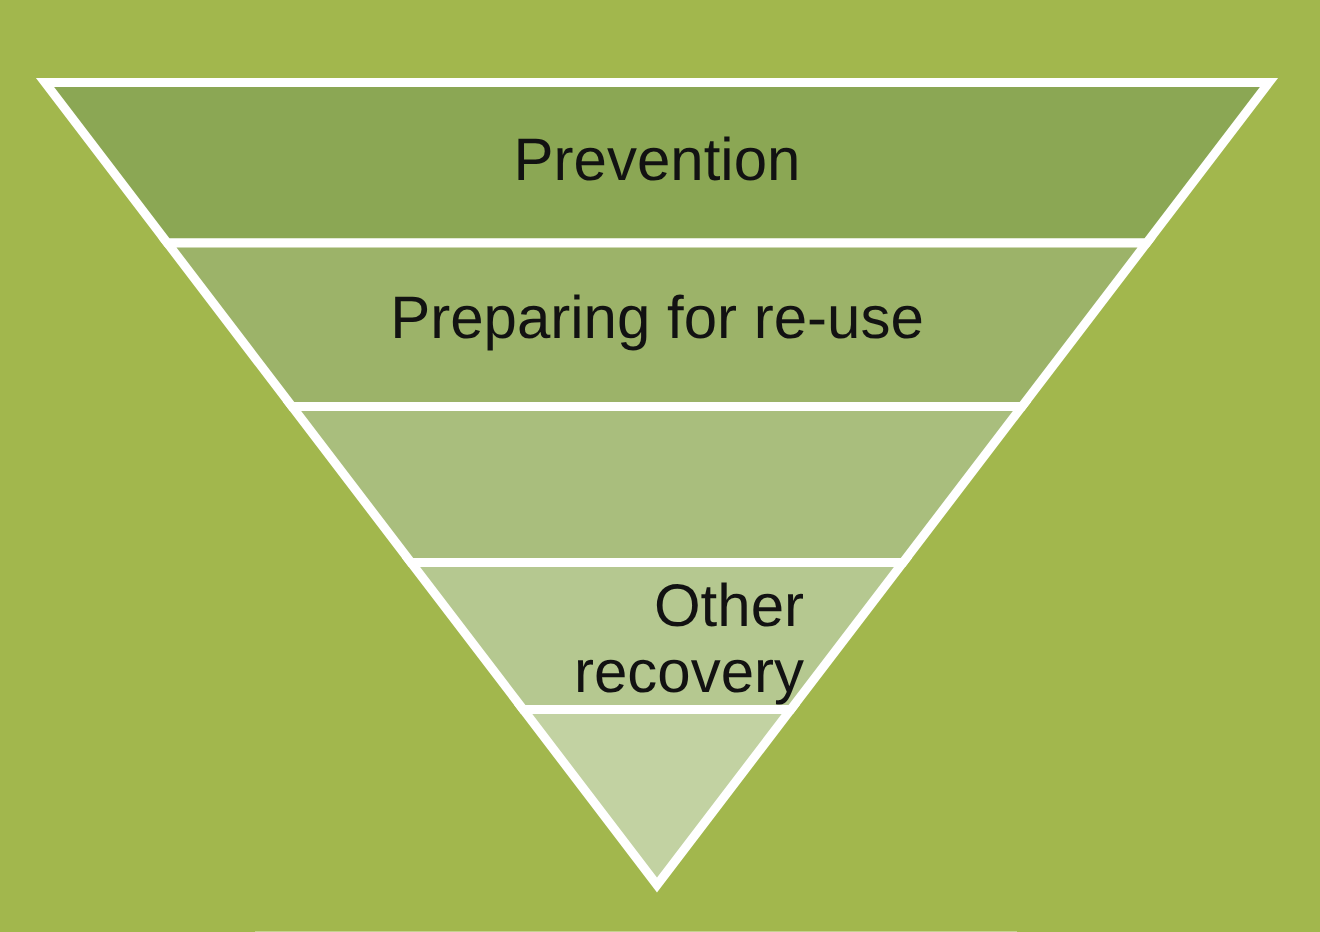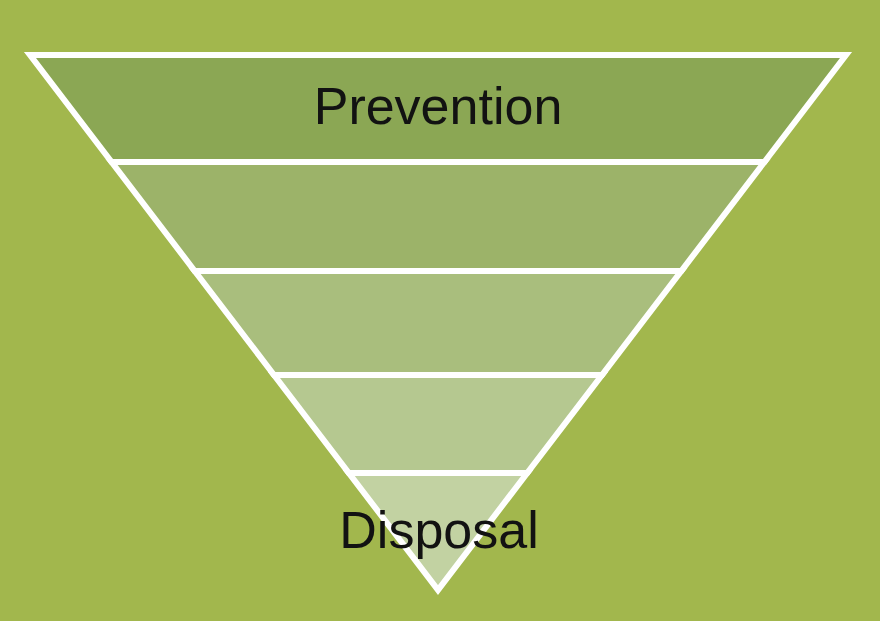--- a/index.html
+++ b/index.html
@@ -21,21 +21,21 @@
     display: block;
   }
   .level-shape {
     stroke-width: 6;
     stroke-linejoin: miter;
   }
   .label {
     position: absolute;
     transform: translate(-50%, -50%);
     font-family: "Liberation Sans", sans-serif;
-    font-size: 52px;
+    font-size: 40px;
     line-height: 1.1;
     text-align: right;
     white-space: nowrap;
     user-select: none;
   }
   .label.wrap {
     white-space: normal;
     width: 200px;
   }
 </style>
@@ -54,18 +54,19 @@
 
     <polygon class="level-shape" points="194.7,271 681.3,271 602,375 274,375" fill="#A9BE7D" stroke="#FFFFFF"></polygon>
 
     <polygon class="level-shape" points="274,375 602,375 527.2,473 348.8,473" fill="#B5C890" stroke="#FFFFFF"></polygon>
 
     <polygon class="level-shape" points="348.8,473 527.2,473 438,590" fill="#C2D2A2" stroke="#FFFFFF"></polygon>
   </svg>
 
   <div class="label" style="left: 438px; top: 107px; color: rgb(18, 18, 18);">Prevention</div>
 
+  <div class="label" style="left: 438px; top: 212px; color: rgb(18, 18, 18);">Preparing for re-use</div>
 
 
+  <div class="label wrap" style="left: 436px; top: 426px; color: rgb(18, 18, 18);">Other recovery</div>
 
-  <div class="label" style="left: 439px; top: 531px; color: rgb(18, 18, 18);">Disposal</div>
 
 </div>
 
 </body></html>

